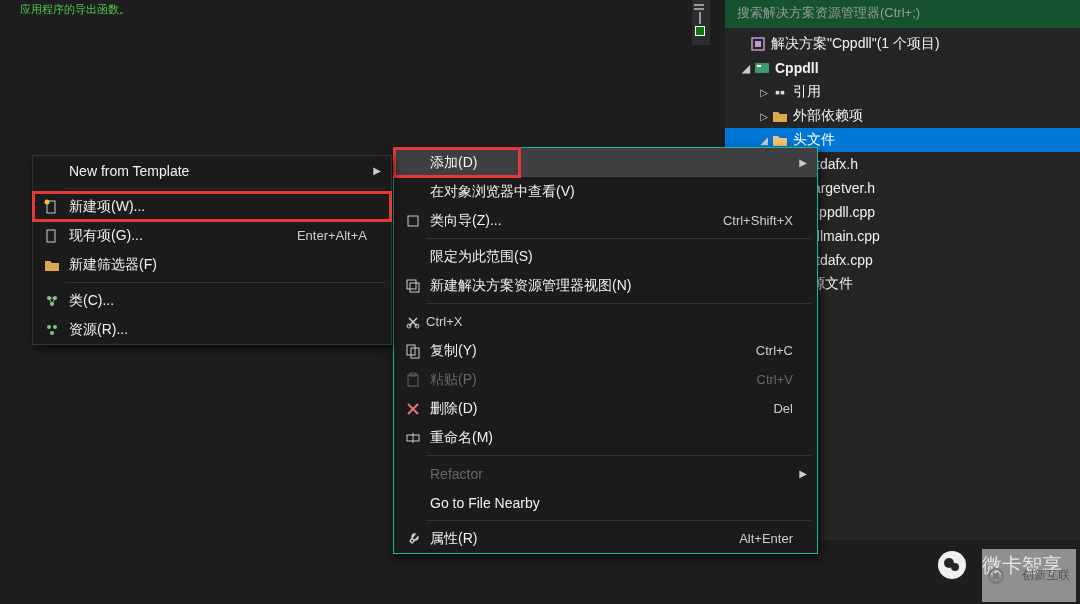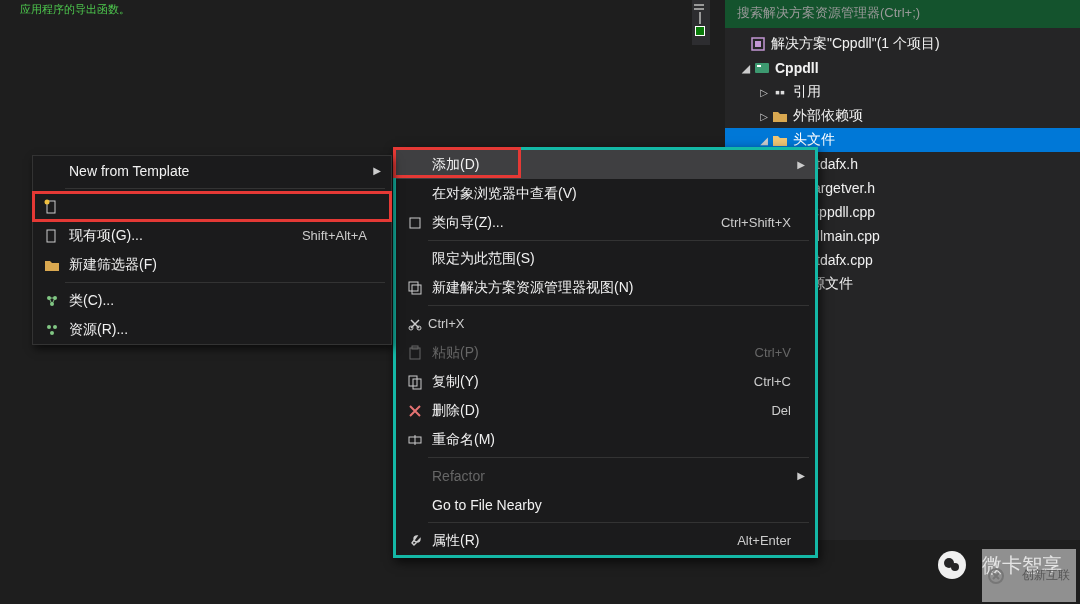--- a/index.html
+++ b/index.html
@@ -110,21 +110,21 @@
   .menu-sep { height:1px; background:#333; margin: 3px 6px 3px 32px; }
   .highlight-red { outline: 3px solid #e53935; outline-offset:-2px; }
 
   
   .context-menu {
     position: absolute;
     left: 393px;
     top: 147px;
     width: 425px;
     background: #1b1b1c;
-    border: 3px solid #14b8a6;
+    border: 1px solid #14b8a6;
     box-shadow: 2px 4px 10px rgba(0,0,0,0.7);
   }
   .ctx-item.hover { background: #3f3f41; }
   .ctx-item.disabled { color: #666; }
   .ctx-item.disabled .menu-col-shortcut { color: #666; }
 
   .red-box-add {
     position:absolute;
     left: 393px;
     top: 147px;
@@ -351,40 +351,40 @@
     <span class="menu-col-icon">
       <svg width="16" height="16">
           <path d="M4 4 L12 12 M12 4 L4 12" stroke="#ccc" stroke-width="1.5"></path>
           <circle cx="4" cy="12" r="2" fill="none" stroke="#ccc"></circle>
           <circle cx="12" cy="12" r="2" fill="none" stroke="#ccc"></circle>
         </svg>
     </span>
     <span class="menu-col-shortcut">Ctrl+X</span>
     <span class="menu-col-arrow"></span>
   </div>
+  <div class="ctx-item">
+    <span class="menu-col-icon">
+      <svg width="16" height="16">
+          <rect x="2" y="2" width="8" height="10" fill="none" stroke="#ccc"></rect>
+          <rect x="6" y="5" width="8" height="10" fill="none" stroke="#ccc"></rect>
+        </svg>
+    </span>
+    <span class="menu-col-label">复制(Y)</span>
+    <span class="menu-col-shortcut">Ctrl+C</span>
+    <span class="menu-col-arrow"></span>
+  </div>
   <div class="ctx-item disabled">
     <span class="menu-col-icon">
       <svg width="16" height="16">
           <rect x="3" y="3" width="10" height="11" fill="none" stroke="#666"></rect>
           <rect x="5" y="1" width="6" height="3" fill="none" stroke="#666"></rect>
         </svg>
     </span>
     <span class="menu-col-label">粘贴(P)</span>
     <span class="menu-col-shortcut">Ctrl+V</span>
-    <span class="menu-col-arrow"></span>
-  </div>
-  <div class="ctx-item">
-    <span class="menu-col-icon">
-      <svg width="16" height="16">
-          <rect x="2" y="2" width="8" height="10" fill="none" stroke="#ccc"></rect>
-          <rect x="6" y="5" width="8" height="10" fill="none" stroke="#ccc"></rect>
-        </svg>
-    </span>
-    <span class="menu-col-label">复制(Y)</span>
-    <span class="menu-col-shortcut">Ctrl+C</span>
     <span class="menu-col-arrow"></span>
   </div>
   <div class="ctx-item">
     <span class="menu-col-icon">
       <svg width="16" height="16">
           <path d="M3 3 L13 13 M13 3 L3 13" stroke="#e57373" stroke-width="2"></path>
         </svg>
     </span>
     <span class="menu-col-label">删除(D)</span>
     <span class="menu-col-shortcut">Del</span>
@@ -437,31 +437,32 @@
     <span class="menu-col-arrow">▶</span>
   </div>
   <div class="menu-sep"></div>
   <div class="menu-item highlight-red">
     <span class="menu-col-icon">
       <svg width="16" height="16">
           <rect x="3" y="2" width="8" height="12" fill="none" stroke="#ccc"></rect>
           <circle cx="3" cy="3" r="2.5" fill="#f0c040"></circle>
         </svg>
     </span>
+    <span class="menu-col-label">新建项(W)...</span>
     <span class="menu-col-shortcut"></span>
       <span class="menu-col-arrow"></span>
   </div>
   <div class="menu-item">
     <span class="menu-col-icon">
       <svg width="16" height="16">
           <rect x="3" y="2" width="8" height="12" fill="none" stroke="#ccc"></rect>
         </svg>
     </span>
     <span class="menu-col-label">现有项(G)...</span>
-    <span class="menu-col-shortcut">Shift+Alt+A</span>
+    <span class="menu-col-shortcut">Enter+Alt+A</span>
     <span class="menu-col-arrow"></span>
   </div>
   <div class="menu-item">
     <span class="menu-col-icon">
       <svg width="16" height="16">
           <path d="M1 4 h5 l2 2 h7 v8 h-14 z" fill="#d9a850"></path>
         </svg>
     </span>
     <span class="menu-col-label">新建筛选器(F)</span>
     <span class="menu-col-shortcut"></span>

